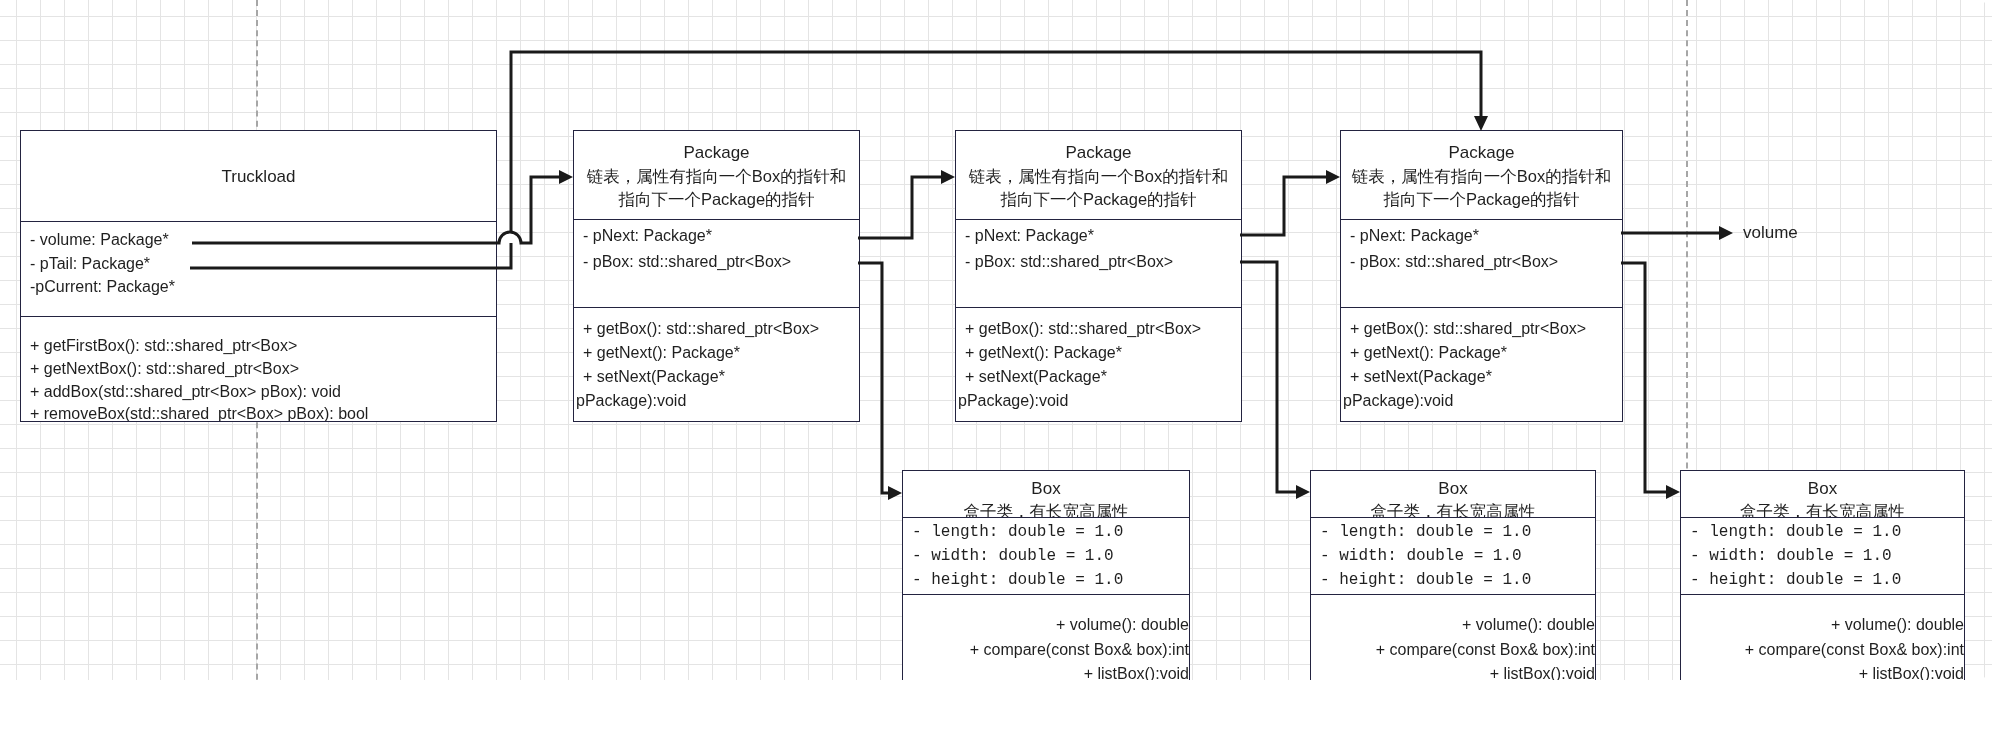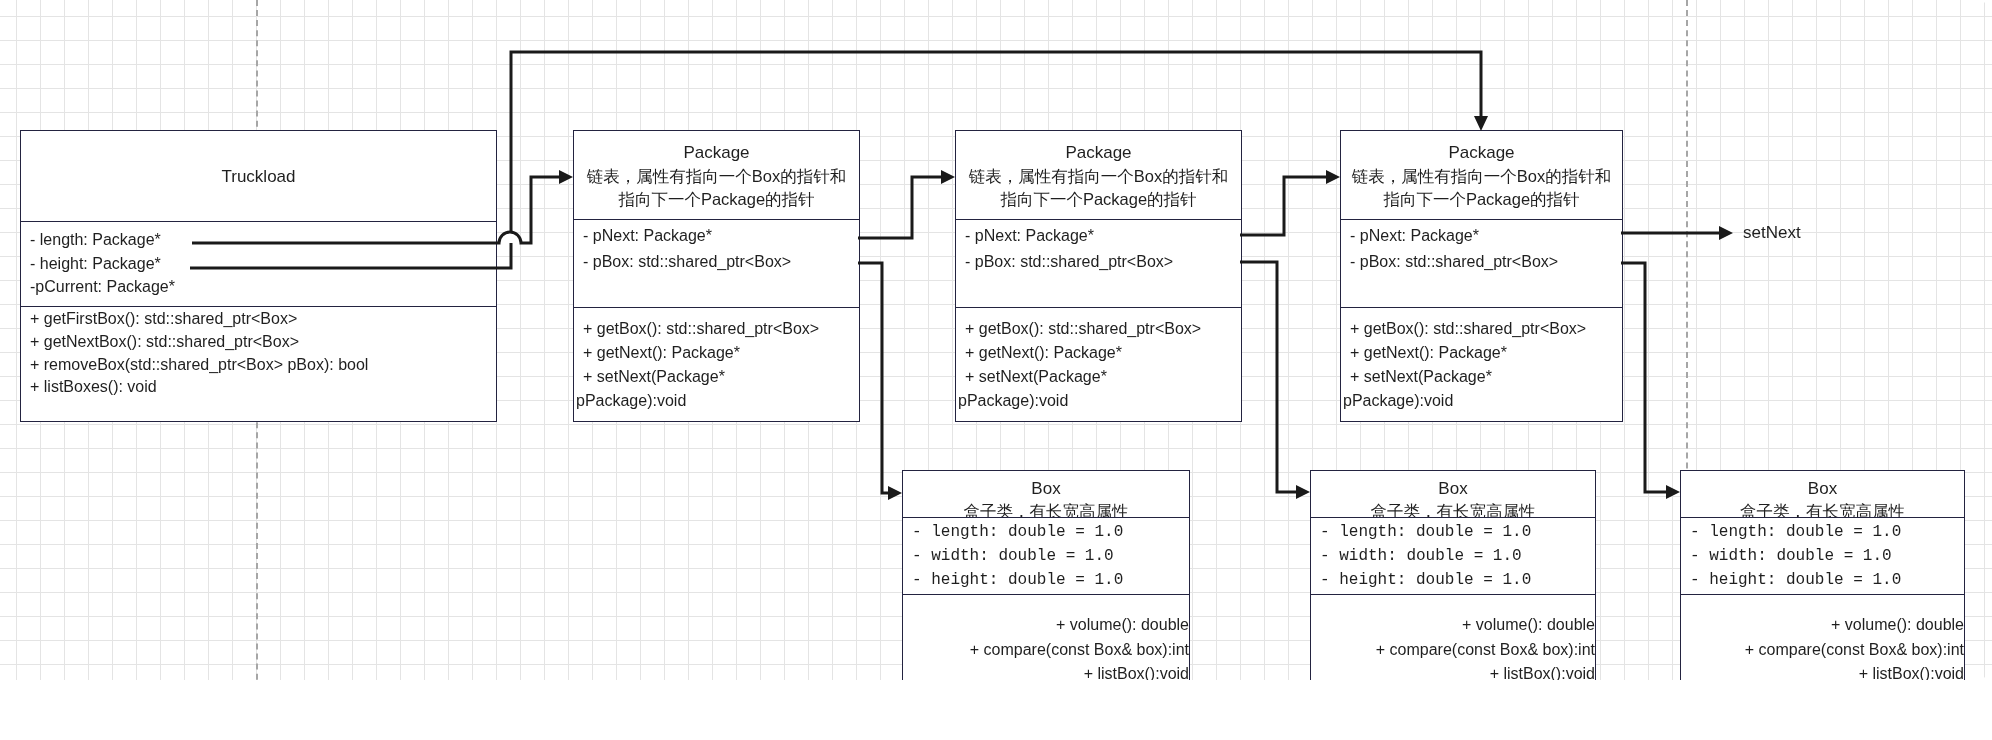--- a/index.html
+++ b/index.html
@@ -46,21 +46,21 @@
   }
   .sec.attrs,.sec.methods{border-top:1.5px solid var(--box_border);}
   .t{font-size:17px;line-height:25px;white-space:nowrap;}
   .s{font-size:16.5px;line-height:23px;white-space:nowrap;}
   .row{font-size:16px;padding-left:9px;white-space:nowrap;}
 
   
   .c-truck .sec.title{height:90px;}
   .c-truck .sec.attrs{height:85px;padding-top:6px;}
   .c-truck .attrs .row{line-height:23.5px;}
-  .c-truck .sec.methods{flex:1;padding-top:1px;}
+  .c-truck .sec.methods{flex:1;padding-top:18px;margin-top:10px;}
   .c-truck .methods .row{line-height:22.8px;}
 
   
   .c-pkg .sec.title{height:88px;}
   .c-pkg .sec.attrs{height:88px;padding-top:3px;}
   .c-pkg .attrs .row{line-height:26px;}
   .c-pkg .sec.methods{flex:1;padding-top:9px;}
   .c-pkg .methods .row{line-height:24px;}
 
   
@@ -95,27 +95,28 @@
 <div class="canvas">
 
   <div class="page-break" style="left:256px;"></div>
   <div class="page-break" style="left:1686px;"></div>
 
   <div class="uml-box c-truck" style="left:20px;top:130px;width:477px;height:292px;">
     <div class="sec title">
       <div class="t">Truckload</div>
     </div>
     <div class="sec attrs">
-      <div class="row">- length: Package*</div>
-      <div class="row">- height: Package*</div>
+      <div class="row">- volume: Package*</div>
+      <div class="row">- pTail: Package*</div>
       <div class="row">-pCurrent: Package*</div>
     </div>
     <div class="sec methods">
       <div class="row">+ getFirstBox(): std::shared_ptr&lt;Box&gt;</div>
       <div class="row">+ getNextBox(): std::shared_ptr&lt;Box&gt;</div>
+      <div class="row">+ addBox(std::shared_ptr&lt;Box&gt; pBox): void</div>
       <div class="row">+ removeBox(std::shared_ptr&lt;Box&gt; pBox): bool</div>
       <div class="row">+ listBoxes(): void</div>
     </div>
   </div>
 
   <div class="uml-box c-pkg" style="left:573px;top:130px;width:287px;height:292px;">
     <div class="sec title">
       <div class="t">Package</div>
       <div class="s">链表，属性有指向一个Box的指针和</div>
       <div class="s">指向下一个Package的指针</div>
@@ -257,17 +258,17 @@
       <path d="M 1621 233 H 1719"></path>
       <polygon points="1733,233 1719,226 1719,240"></polygon>
     </g>
 
     <g>
       <path d="M 1621 263 H 1645 V 492 H 1666"></path>
       <polygon points="1680,492 1666,485 1666,499"></polygon>
     </g>
   </svg>
 
-  <div class="nullptr-label">setNext</div>
+  <div class="nullptr-label">volume</div>
 
   <div class="watermark">CSDN @星空 STAR</div>
 
 </div>
 
 </body></html>

